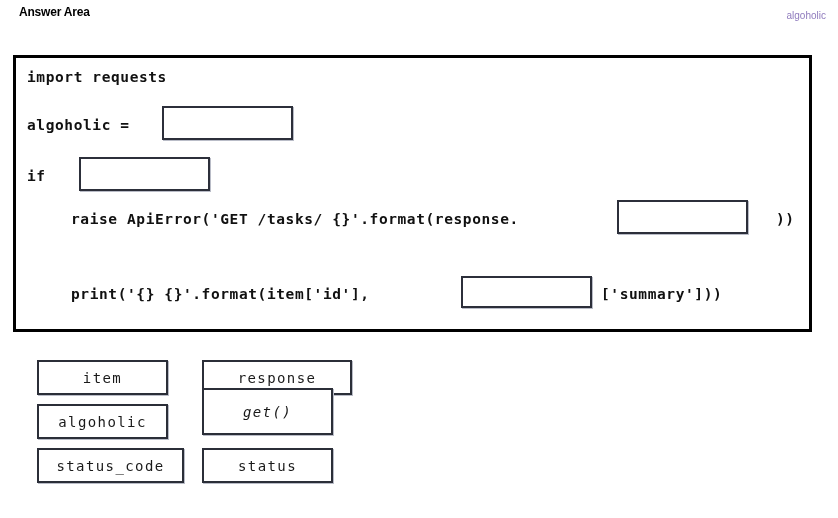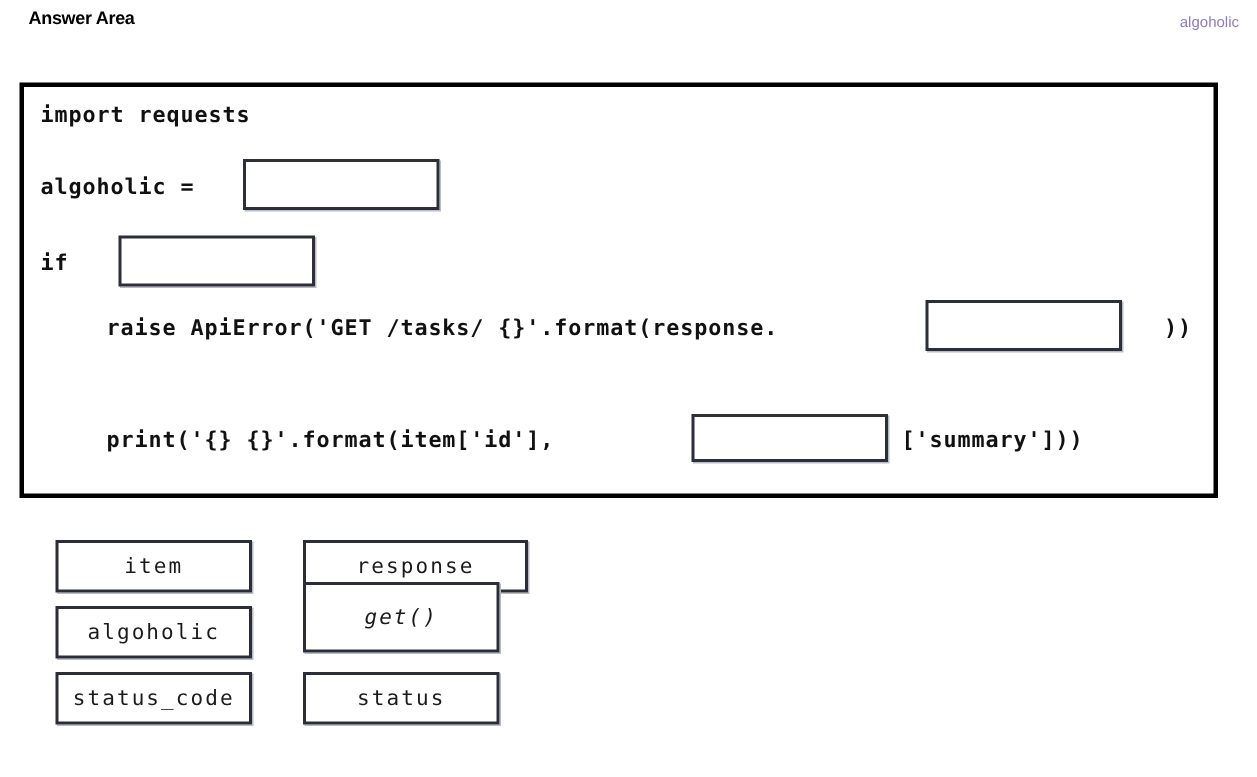--- a/index.html
+++ b/index.html
@@ -115,14 +115,14 @@
     <div class="slot" style="left: 63px; top: 99px; width: 131px; height: 34px;"></div>
     <div class="slot" style="left: 601px; top: 142px; width: 131px; height: 34px;"></div>
     <div class="slot" style="left: 445px; top: 218px; width: 131px; height: 32px;"></div>
   </div>
 </div>
 
 <div class="tile" style="left: 37px; top: 360px; width: 131px; height: 35px;">item</div>
 <div class="tile" style="left: 202px; top: 360px; width: 150px; height: 35px;">response</div>
 <div class="tile" style="left: 37px; top: 404px; width: 131px; height: 35px;">algoholic</div>
 <div class="tile" style="left: 202px; top: 388px; width: 131px; height: 47px; font-style: italic;">get()</div>
-<div class="tile" style="left: 37px; top: 448px; width: 131px; height: 35px;">status_code</div>
+<div class="tile" style="left: 37px; top: 448px; width: 147px; height: 35px;">status_code</div>
 <div class="tile" style="left: 202px; top: 448px; width: 131px; height: 35px;">status</div>
 
 </body></html>

